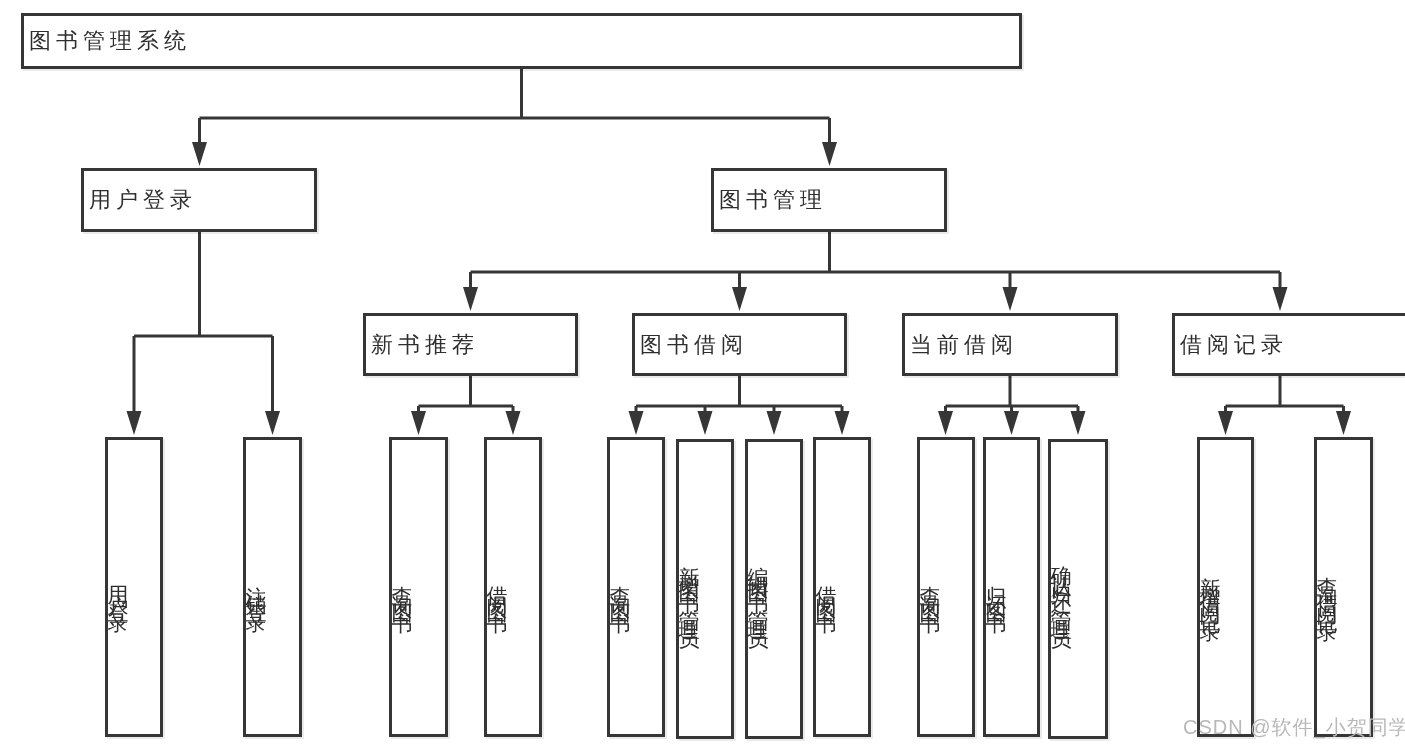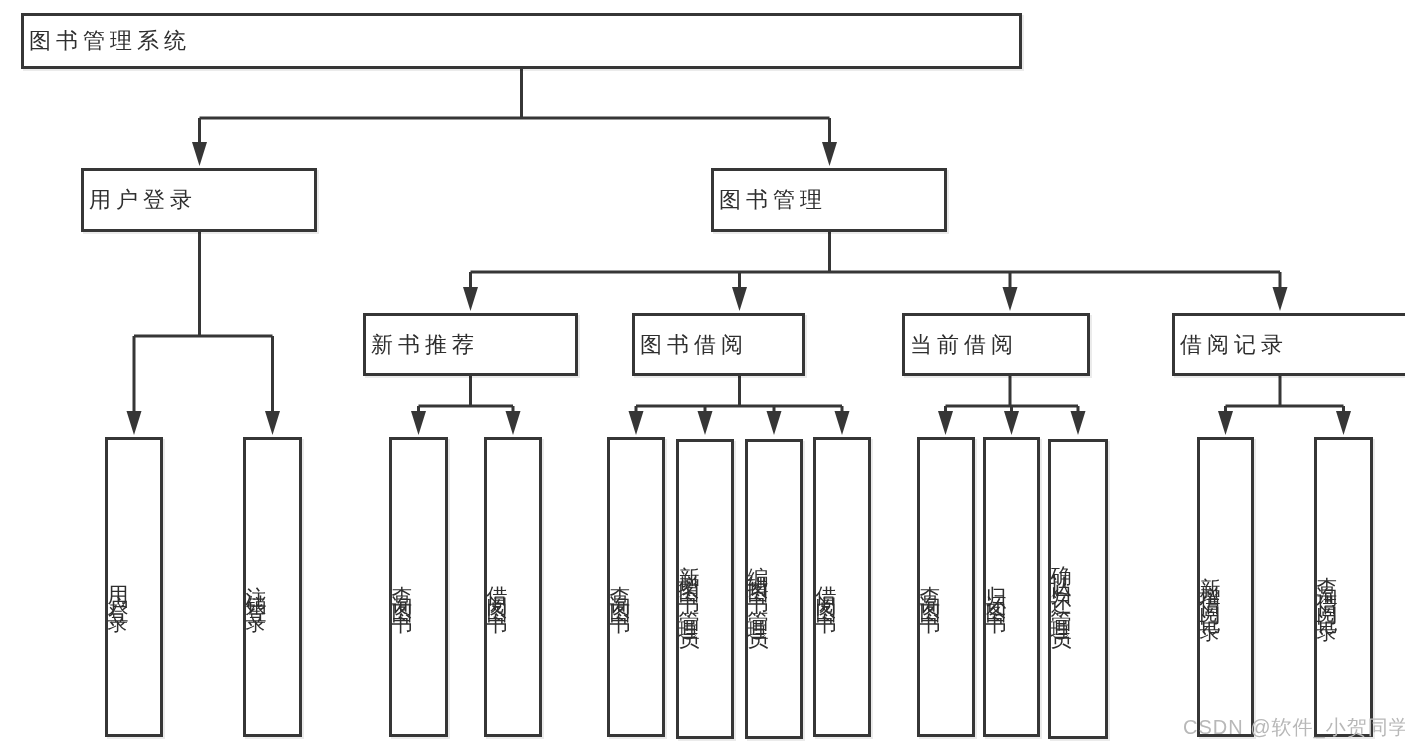--- a/index.html
+++ b/index.html
@@ -130,24 +130,24 @@
   <div class="node" style="left:81px;top:168px;width:236px;height:64px">
     <span class="lbl">用户登录</span>
   </div>
   <div class="node" style="left:711px;top:168px;width:236px;height:64px">
     <span class="lbl">图书管理</span>
   </div>
 
   <div class="node" style="left:363px;top:313px;width:215px;height:63px">
     <span class="lbl">新书推荐</span>
   </div>
-  <div class="node" style="left:632px;top:313px;width:173px;height:63px">
+  <div class="node" style="left:632px;top:313px;width:215px;height:63px">
     <span class="lbl">图书借阅</span>
   </div>
-  <div class="node" style="left:902px;top:313px;width:188px;height:63px">
+  <div class="node" style="left:902px;top:313px;width:216px;height:63px">
     <span class="lbl">当前借阅</span>
   </div>
   <div class="node" style="left:1172px;top:313px;width:240px;height:63px">
     <span class="lbl">借阅记录</span>
   </div>
 
   <div class="node" style="left:105px;top:437px;width:58px;height:300px">
     <span class="vlbl">用户登录</span>
   </div>
   <div class="node" style="left:243px;top:437px;width:59px;height:300px">

